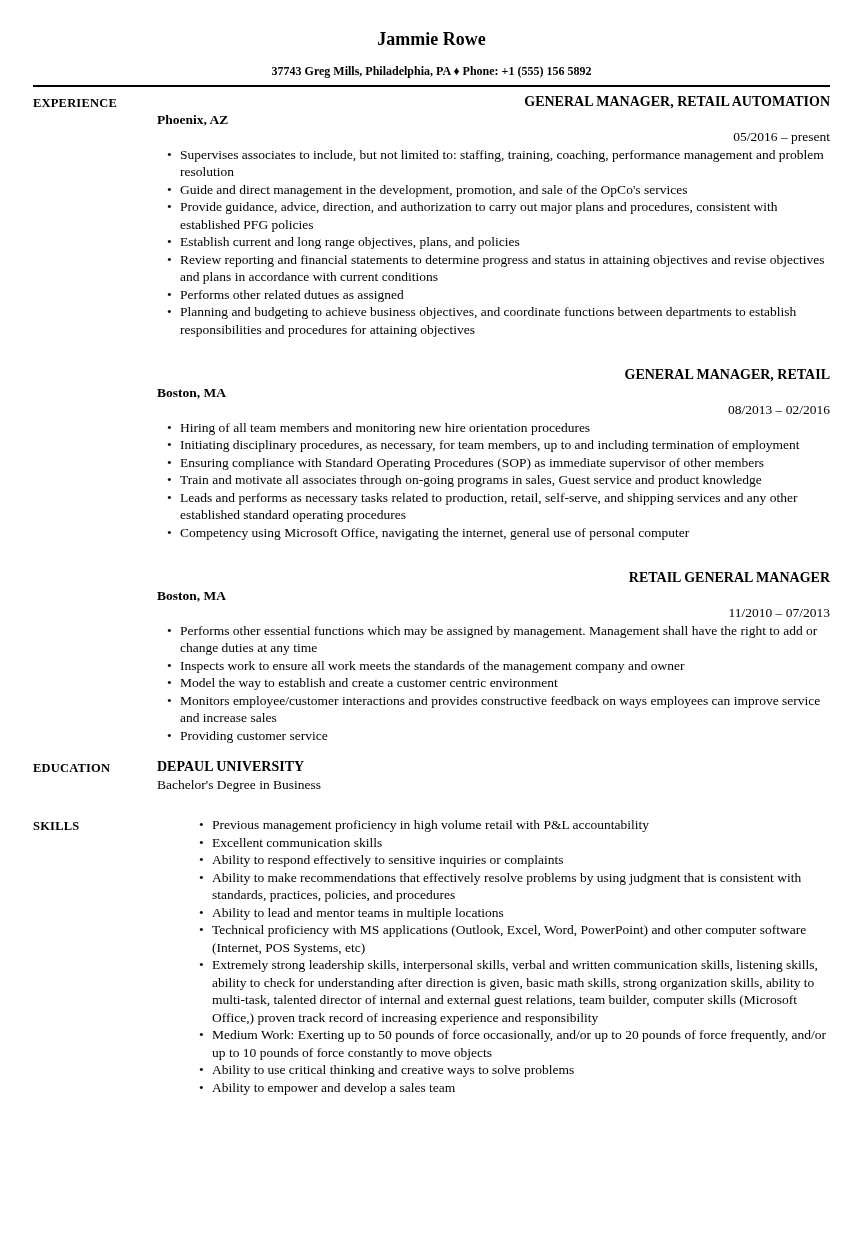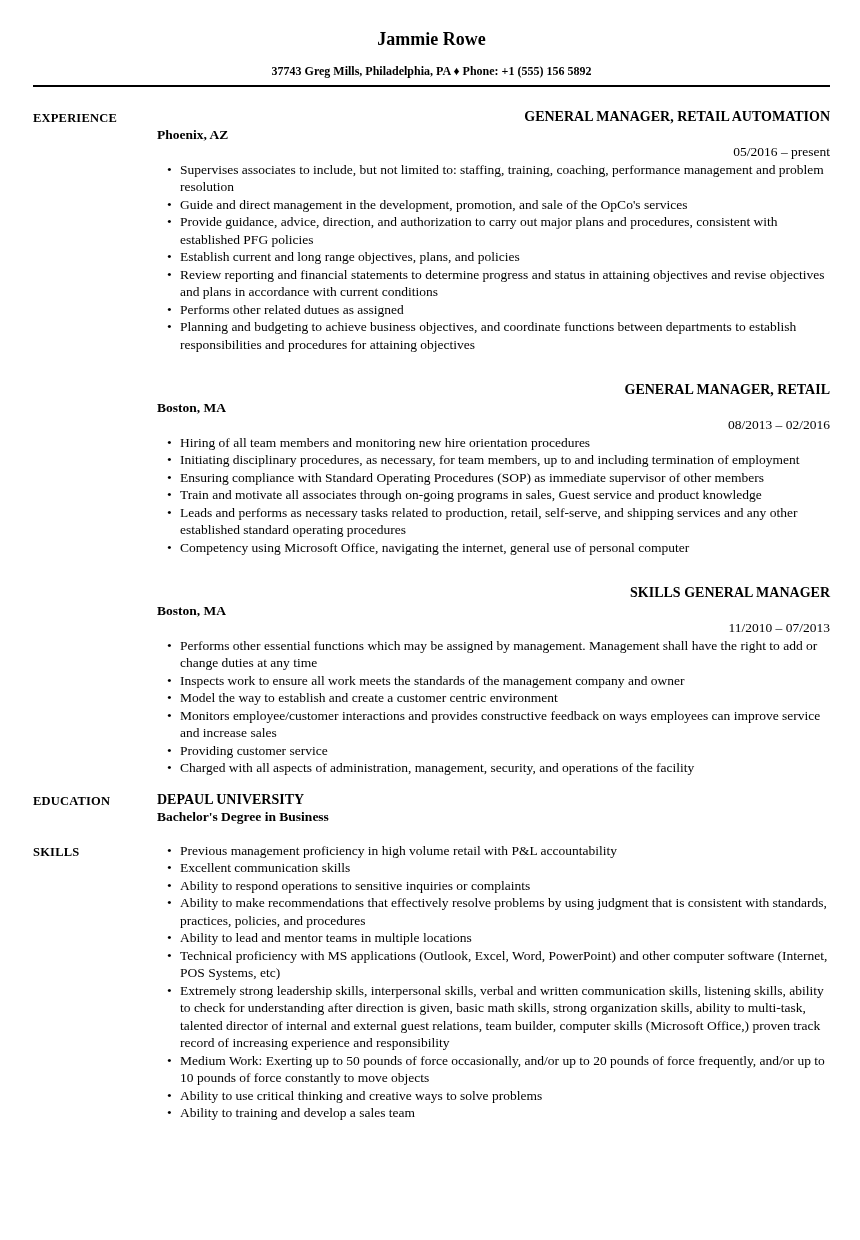--- a/index.html
+++ b/index.html
@@ -29,23 +29,23 @@
     margin-top: 14px;
   }
   .rule {
     border: none;
     border-top: 2.5px solid #000;
     margin-top: 6px;
     width: 100%;
   }
 
   .row { display: flex; align-items: flex-start; }
-  .row-experience { margin-top: 21px; }
+  .row-experience { margin-top: 6px; }
   .row-education { margin-top: 14px; }
-  .row-skills { margin-top: 16px; }
+  .row-skills { margin-top: 23px; gap: 32px; }
 
   .label-col {
     flex: 0 0 124px;
     width: 124px;
     font-weight: bold;
     font-size: 12.5px;
     letter-spacing: 0.2px;
     padding-top: 2px;
   }
   .content-col { flex: 1; min-width: 0; }
@@ -58,21 +58,21 @@
   ul.bullets { list-style: none; }
   ul.bullets li { position: relative; padding-left: 23px; }
   ul.bullets li::before {
     content: "\2022";
     position: absolute;
     left: 10px;
     top: 0;
   }
 
   .school { font-weight: bold; font-size: 14px; }
-  .degree { font-weight: bold; }
+  .degree { font-weight: normal; }
 </style>
 </head>
 <body>
 
 <div class="page">
 
   <div class="name">Jammie Rowe</div>
   <div class="contact">37743 Greg Mills, Philadelphia, PA ♦ Phone: +1 (555) 156 5892</div>
   <hr class="rule">
 
@@ -103,55 +103,54 @@
             <li>Hiring of all team members and monitoring new hire orientation procedures</li>
             <li>Initiating disciplinary procedures, as necessary, for team members, up to and including termination of employment</li>
             <li>Ensuring compliance with Standard Operating Procedures (SOP) as immediate supervisor of other members</li>
             <li>Train and motivate all associates through on-going programs in sales, Guest service and product knowledge</li>
             <li>Leads and performs as necessary tasks related to production, retail, self-serve, and shipping services and any other established standard operating procedures</li>
             <li>Competency using Microsoft Office, navigating the internet, general use of personal computer</li>
           </ul>
       </div>
 
       <div class="job">
-        <div class="job-title">SKILLS GENERAL MANAGER</div>
+        <div class="job-title">RETAIL GENERAL MANAGER</div>
         <div class="job-location">Boston, MA</div>
         <div class="job-dates">11/2010 – 07/2013</div>
         <ul class="bullets">
             <li>Performs other essential functions which may be assigned by management. Management shall have the right to add or change duties at any time</li>
             <li>Inspects work to ensure all work meets the standards of the management company and owner</li>
             <li>Model the way to establish and create a customer centric environment</li>
             <li>Monitors employee/customer interactions and provides constructive feedback on ways employees can improve service and increase sales</li>
             <li>Providing customer service</li>
-            <li>Charged with all aspects of administration, management, security, and operations of the facility</li>
           </ul>
       </div>
 
     </div>
   </div>
 
   <div class="row row-education">
     <div class="label-col">EDUCATION</div>
     <div class="content-col">
       <div class="school">DEPAUL UNIVERSITY</div>
       <div class="degree">Bachelor's Degree in Business</div>
     </div>
   </div>
 
   <div class="row row-skills">
     <div class="label-col">SKILLS</div>
     <div class="content-col">
       <ul class="bullets">
           <li>Previous management proficiency in high volume retail with P&amp;L accountability</li>
           <li>Excellent communication skills</li>
-          <li>Ability to respond operations to sensitive inquiries or complaints</li>
+          <li>Ability to respond effectively to sensitive inquiries or complaints</li>
           <li>Ability to make recommendations that effectively resolve problems by using judgment that is consistent with standards, practices, policies, and procedures</li>
           <li>Ability to lead and mentor teams in multiple locations</li>
           <li>Technical proficiency with MS applications (Outlook, Excel, Word, PowerPoint) and other computer software (Internet, POS Systems, etc)</li>
           <li>Extremely strong leadership skills, interpersonal skills, verbal and written communication skills, listening skills, ability to check for understanding after direction is given, basic math skills, strong organization skills, ability to multi-task, talented director of internal and external guest relations, team builder, computer skills (Microsoft Office,) proven track record of increasing experience and responsibility</li>
           <li>Medium Work: Exerting up to 50 pounds of force occasionally, and/or up to 20 pounds of force frequently, and/or up to 10 pounds of force constantly to move objects</li>
           <li>Ability to use critical thinking and creative ways to solve problems</li>
-          <li>Ability to training and develop a sales team</li>
+          <li>Ability to empower and develop a sales team</li>
         </ul>
     </div>
   </div>
 
 </div>
 
 </body></html>

